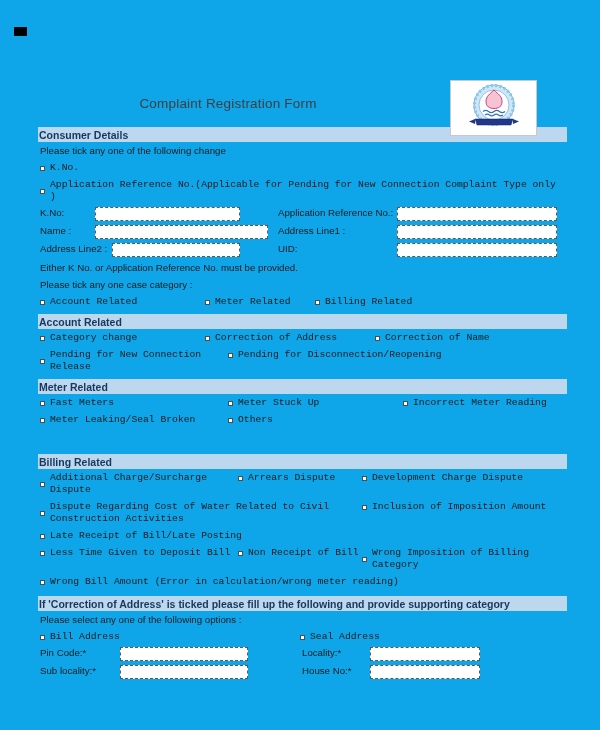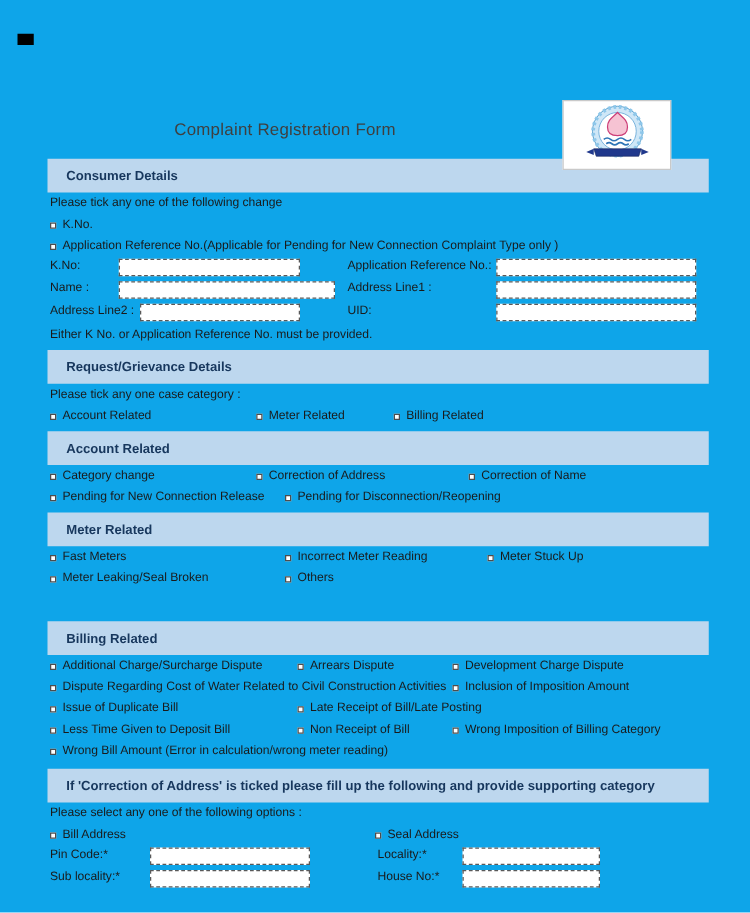--- a/index.html
+++ b/index.html
@@ -7,27 +7,27 @@
   .page {
     position:relative; width:600px; height:730px; background:#0ea5e9; overflow:hidden;
     font-family:"Liberation Sans", sans-serif; font-size:9.7px; color:#1a1a1a;
   }
   .corner-mark { position:absolute; left:14px; top:27px; width:13px; height:9px; background:#000; }
   .doc-header { position:relative; height:127px; }
   .doc-title { position:absolute; left:38px; width:380px; top:96px; text-align:center;
                font-size:13.5px; color:#3f3f3f; letter-spacing:0.2px; }
   .logo-box { position:absolute; left:450px; top:80px; width:87px; height:56px;
               border:1px solid #c9c9c9; display:flex; align-items:center; justify-content:center; background:#fff; }
-  .section-bar { margin:4px 33px 0 38px; height:27px; background:#bdd7ee; color:#17375d;
-                 font-weight:bold; font-size:10.5px; display:flex; align-items:center; padding:0 15px; }
+  .section-bar { margin:4px 33px 0 38px; height:15px; background:#bdd7ee; color:#17375d;
+                 font-weight:bold; font-size:10.5px; display:flex; align-items:center; padding:0 1px; }
   .section-bar.first { margin-top:0; }
   .section-bar.gap-lg { margin-top:26px; }
   .section-bar.gap-md { margin-top:6px; }
   .line { margin:0 33px 0 38px; padding:3px 2px 2px; line-height:12px; }
-  .cb-row { display:flex; align-items:flex-end; margin:0 33px 0 38px; padding:3px 2px 2px; line-height:12px; }
+  .cb-row { display:flex; align-items:flex-start; margin:0 33px 0 38px; padding:3px 2px 2px; line-height:12px;font-family:Liberation Mono, monospace; }
   .cb-item { display:flex; align-items:center; flex:0 0 auto; }
   .cb-item.grow { flex:1 1 auto; }
   .cb { width:5px; height:5px; border:1px solid #4d4d4d; background:#fff; flex:0 0 auto; margin-right:5px; }
   .field-row { display:flex; align-items:center; margin:0 33px 0 38px; padding:2px 2px; height:18px; }
   .fcol { display:flex; }
   .fcol1 { width:238px; }
   .bcol1 { width:262px; }
   .f-label { display:inline-block; line-height:12px; }
   .dashed { border:1px dashed #595959; height:14px; background:#fff; outline:none;
             font-family:inherit; font-size:9.7px; padding:0 3px; color:#1a1a1a; border-radius:0; }
@@ -98,21 +98,20 @@
       <input type="text" class="dashed" style="width: 128px;" value="">
     </div>
     <div class="fcol">
       <span class="f-label" style="width:119px">UID:</span>
       <input type="text" class="dashed" style="width: 160px;" value="">
     </div>
   </div>
 
   <div class="line">Either K No. or Application Reference No. must be provided.</div>
 
-  <div class="section-bar">Request/Grievance Details</div>
   <div class="line">Please tick any one case category :</div>
 
   <div class="cb-row">
     <div class="cb-item" style="width:165px">
       <span class="cb"></span>
       <span>Account Related</span>
     </div>
     <div class="cb-item" style="width:110px">
       <span class="cb"></span>
       <span>Meter Related</span>
@@ -150,28 +149,28 @@
     </div>
   </div>
 
   <div class="section-bar">Meter Related</div>
 
   <div class="cb-row">
     <div class="cb-item" style="width:188px">
       <span class="cb"></span>
       <span>Fast Meters</span>
     </div>
+    <div class="cb-item grow">
+      <span class="cb"></span>
+      <span>Meter Stuck Up</span>
+    </div>
     <div class="cb-item" style="width:162px">
       <span class="cb"></span>
       <span>Incorrect Meter Reading</span>
     </div>
-    <div class="cb-item grow">
-      <span class="cb"></span>
-      <span>Meter Stuck Up</span>
-    </div>
   </div>
   <div class="cb-row">
     <div class="cb-item" style="width:188px">
       <span class="cb"></span>
       <span>Meter Leaking/Seal Broken</span>
     </div>
     <div class="cb-item grow">
       <span class="cb"></span>
       <span>Others</span>
     </div>
@@ -197,24 +196,20 @@
     <div class="cb-item" style="width:322px">
       <span class="cb"></span>
       <span>Dispute Regarding Cost of Water Related to Civil Construction Activities</span>
     </div>
     <div class="cb-item grow">
       <span class="cb"></span>
       <span>Inclusion of Imposition Amount</span>
     </div>
   </div>
   <div class="cb-row">
-    <div class="cb-item" style="width:198px">
-      <span class="cb"></span>
-      <span>Issue of Duplicate Bill</span>
-    </div>
     <div class="cb-item grow">
       <span class="cb"></span>
       <span>Late Receipt of Bill/Late Posting</span>
     </div>
   </div>
   <div class="cb-row">
     <div class="cb-item" style="width:198px">
       <span class="cb"></span>
       <span>Less Time Given to Deposit Bill</span>
     </div>

